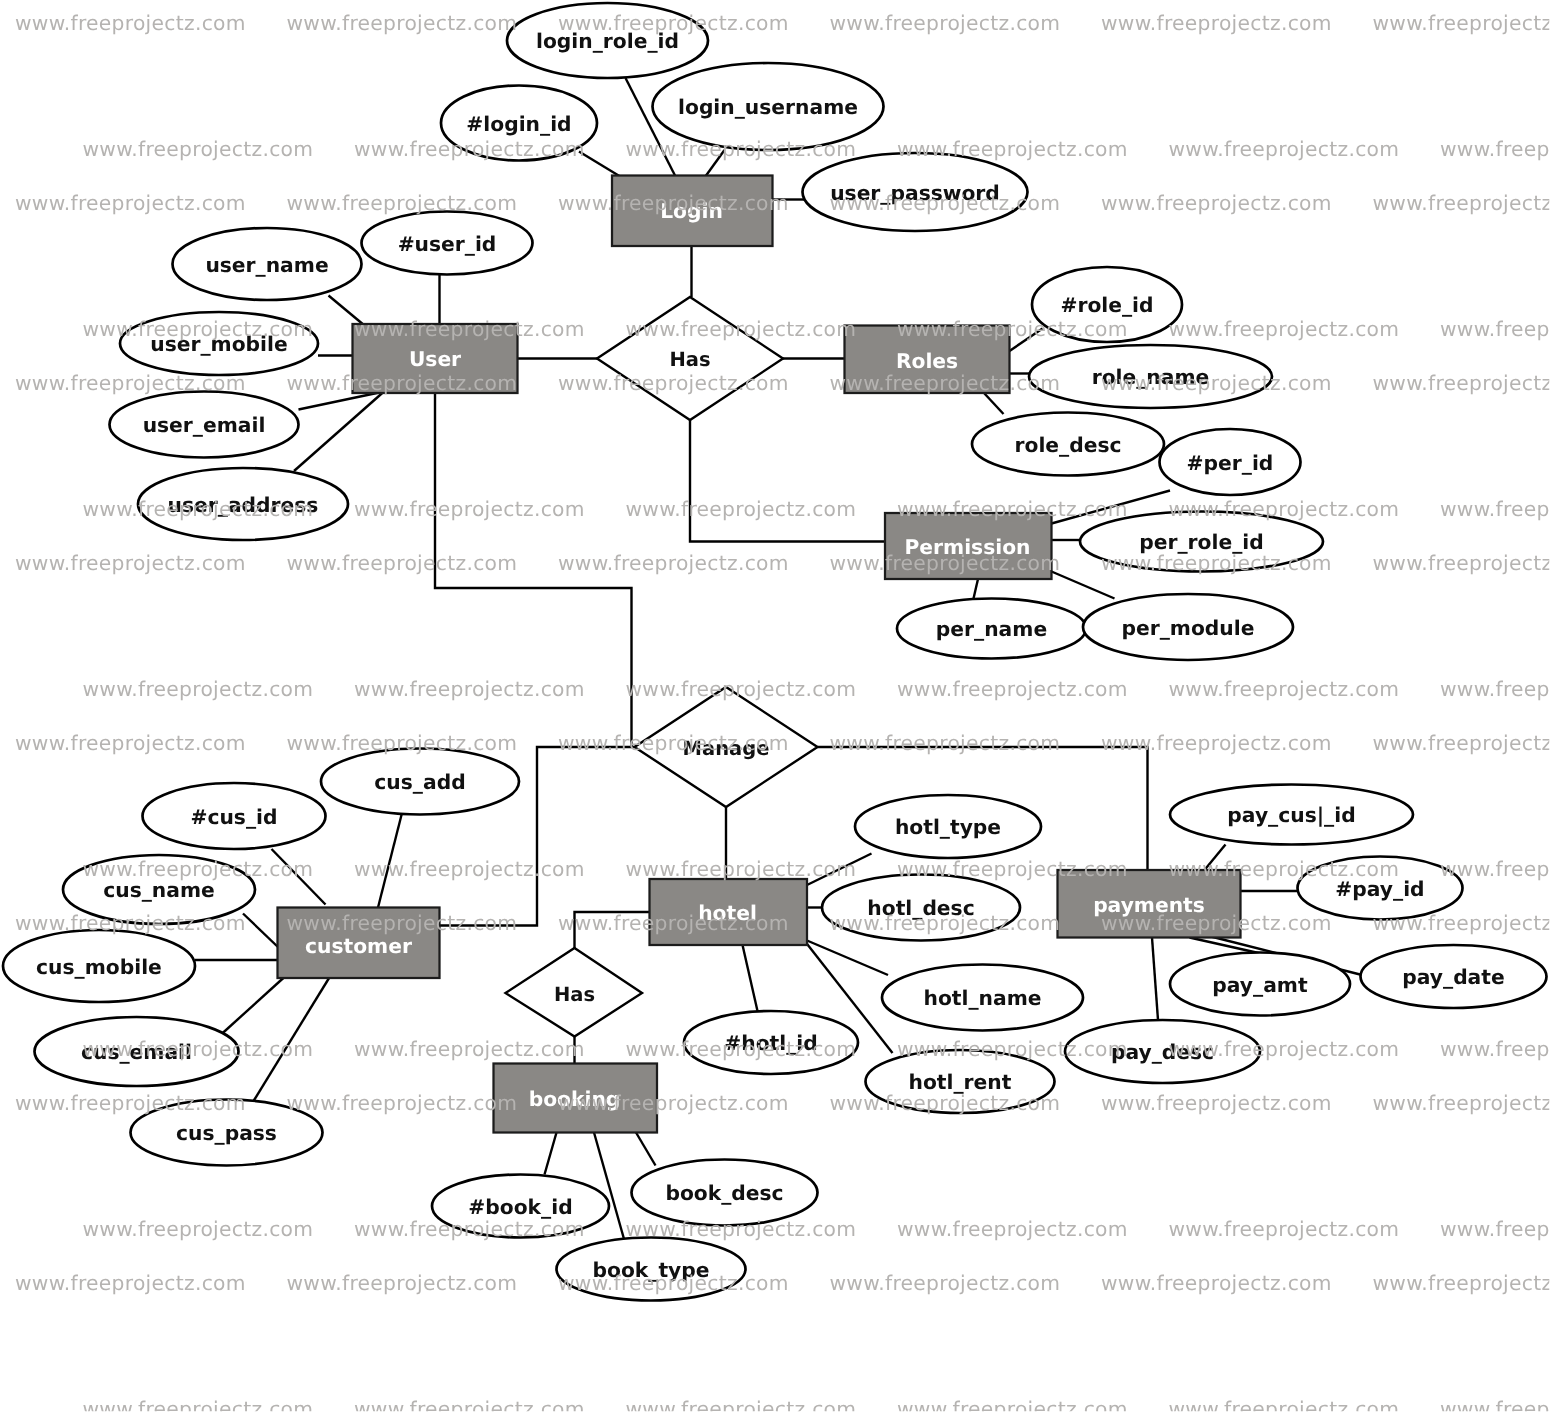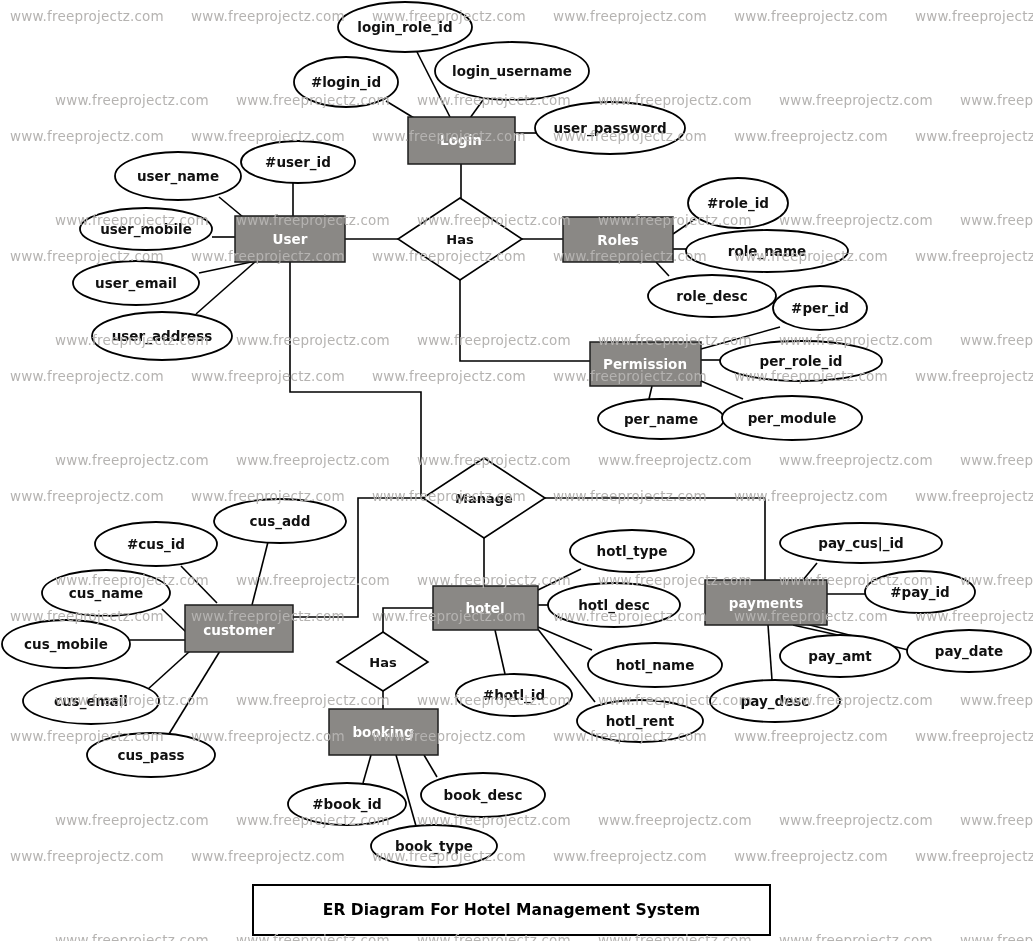--- a/index.html
+++ b/index.html
@@ -270,21 +270,20 @@
           <polygon class="diamond" points="484,458 545,498 484,538 423,498"></polygon>
           <text class="rel-label" x="484" y="503">Manage</text>
         </g>
       <g>
           <polygon class="diamond" points="383,632 428,662 383,691 337,662"></polygon>
           <text class="rel-label" x="383" y="667">Has</text>
         </g>
     </g>
   </svg>
 
-  <div id="title-box">ER Diagram For Hotel Management System</div>
 
   <div id="watermark-layer">
       <span style="left: 10px; top: 4px;">www.freeprojectz.com</span>
       <span style="left: 191px; top: 4px;">www.freeprojectz.com</span>
       <span style="left: 372px; top: 4px;">www.freeprojectz.com</span>
       <span style="left: 553px; top: 4px;">www.freeprojectz.com</span>
       <span style="left: 734px; top: 4px;">www.freeprojectz.com</span>
       <span style="left: 915px; top: 4px;">www.freeprojectz.com</span>
       <span style="left: 55px; top: 88px;">www.freeprojectz.com</span>
       <span style="left: 236px; top: 88px;">www.freeprojectz.com</span>

